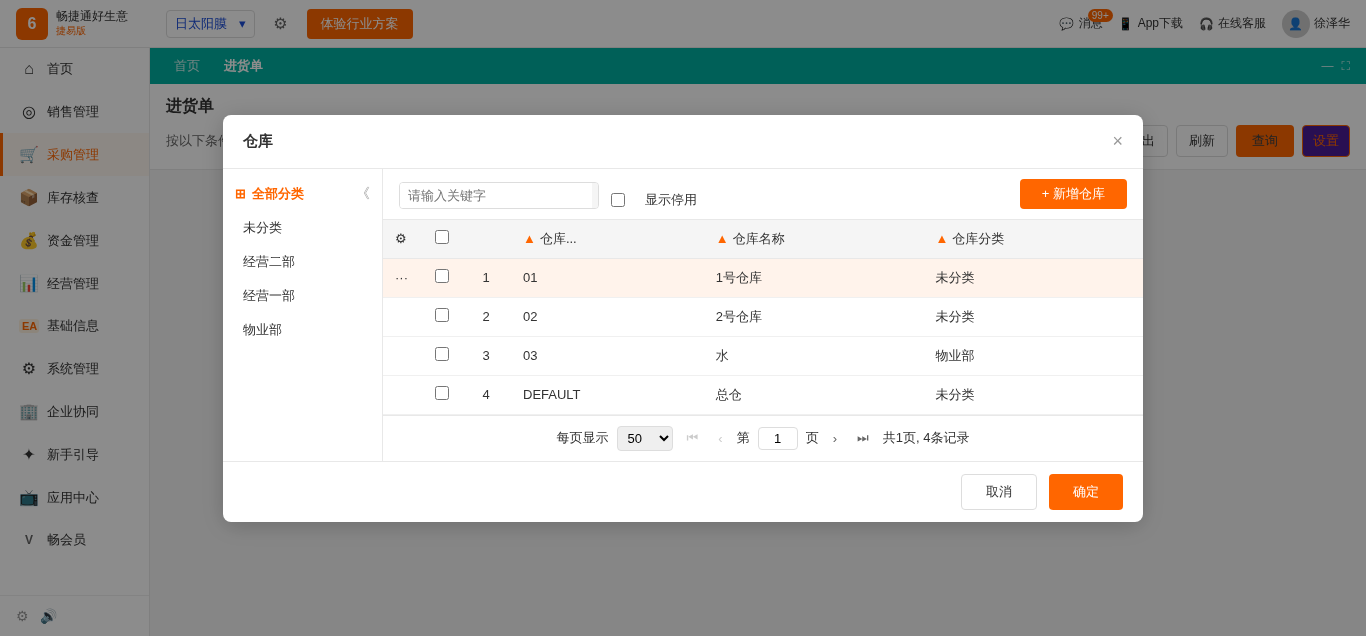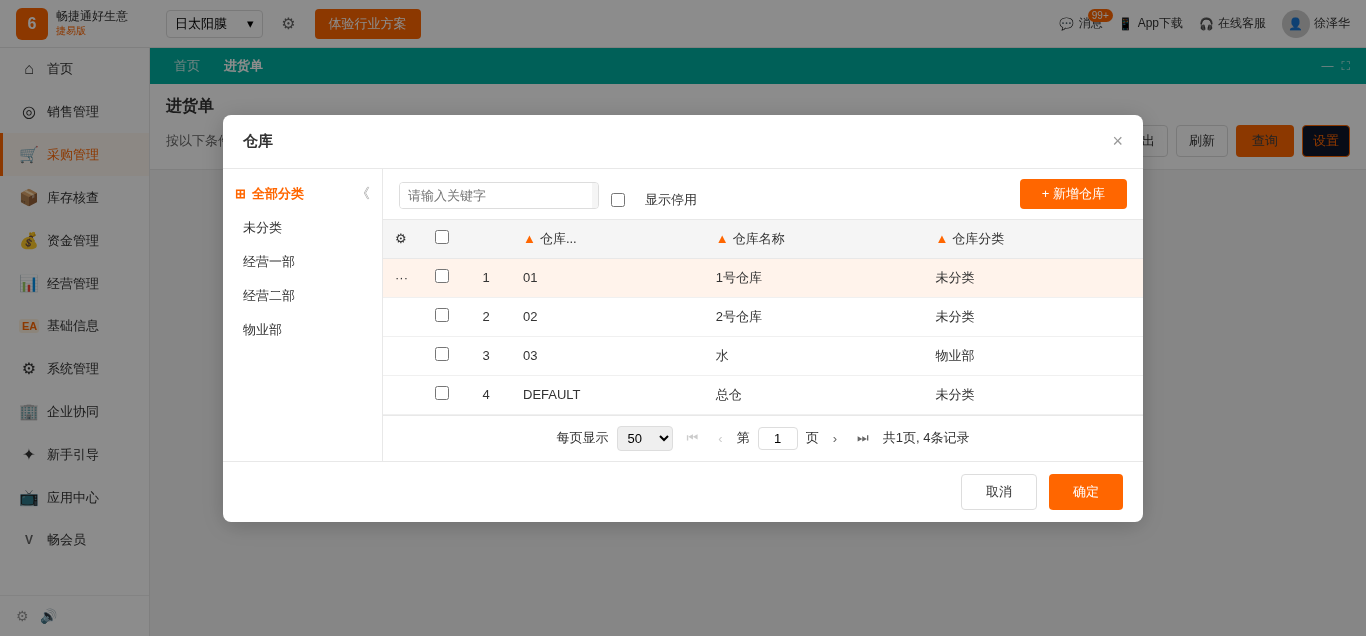--- a/index.html
+++ b/index.html
@@ -31,22 +31,22 @@
     }
     .logo-text { font-size: 12px; color: #333; line-height: 1.3; }
     .logo-sub { font-size: 10px; color: #f60; }
     .header-center {
       flex: 1;
       display: flex;
       align-items: center;
       gap: 12px;
     }
     .branch-selector {
-      display: flex; align-items: center; gap: 20px;
-      font-size: 13px; color: #000000; cursor: pointer;
+      display: flex; align-items: center; gap: 12px;
+      font-size: 13px; color: #1d4ed8; cursor: pointer;
       padding: 4px 8px;
       border: 1px solid #ddd; border-radius: 4px;
     }
     .gear-btn {
       width: 28px; height: 28px;
       display: flex; align-items: center; justify-content: center;
       cursor: pointer; color: #666; font-size: 16px;
     }
     .trial-btn {
       background: #f60;
@@ -140,21 +140,21 @@
     .action-btns { margin-left: auto; display: flex; gap: 8px; }
     .btn-primary {
       background: #f60; color: #404040; border: none;
       padding: 6px 16px; border-radius: 4px; cursor: pointer; font-size: 13px;
     }
     .btn-default {
       background: #fff; color: #333; border: 1px solid #ddd;
       padding: 6px 12px; border-radius: 4px; cursor: pointer; font-size: 13px;
     }
     .btn-outline {
-      background: #0f172a; color: #f60; border: 1px solid #f60;
+      background: #4c1d95; color: #f60; border: 1px solid #f60;
       padding: 5px 10px; border-radius: 4px; cursor: pointer; font-size: 13px;
     }
 
     
     .table-area { flex: 1; overflow: auto; padding: 8px; background: #f5f5f5; }
 
     
     .modal-overlay {
       position: fixed; top: 0; left: 0; right: 0; bottom: 0;
       background: rgba(0,0,0,0.45);
@@ -419,24 +419,24 @@
           <div class="cat-all">
             <span>⊞</span>
             <span>全部分类</span>
           </div>
           <span class="cat-collapse">《</span>
         </div>
         <div class="cat-item">
           <span>未分类</span>
         </div>
         <div class="cat-item">
+          <span>经营二部</span>
+        </div>
+        <div class="cat-item">
           <span>经营一部</span>
-        </div>
-        <div class="cat-item">
-          <span>经营二部</span>
         </div>
         <div class="cat-item">
           <span>物业部</span>
         </div>
       </div>
 
       <div class="modal-main">
 
         <div class="modal-toolbar">
           <div class="search-box">

